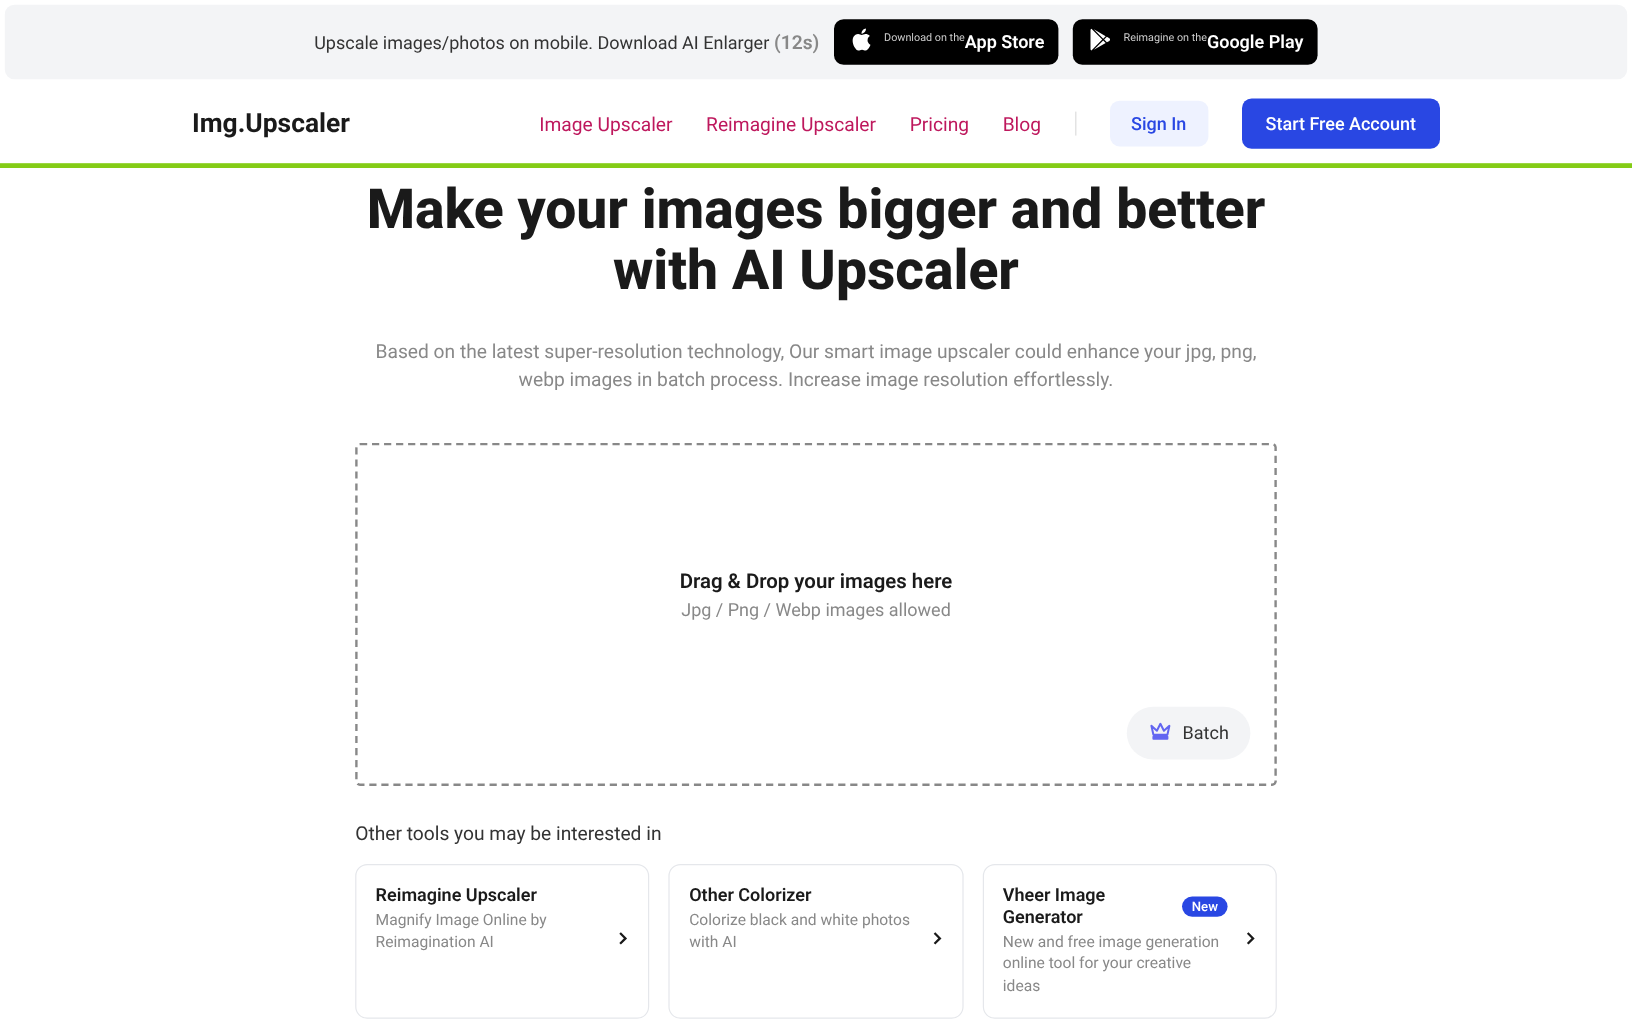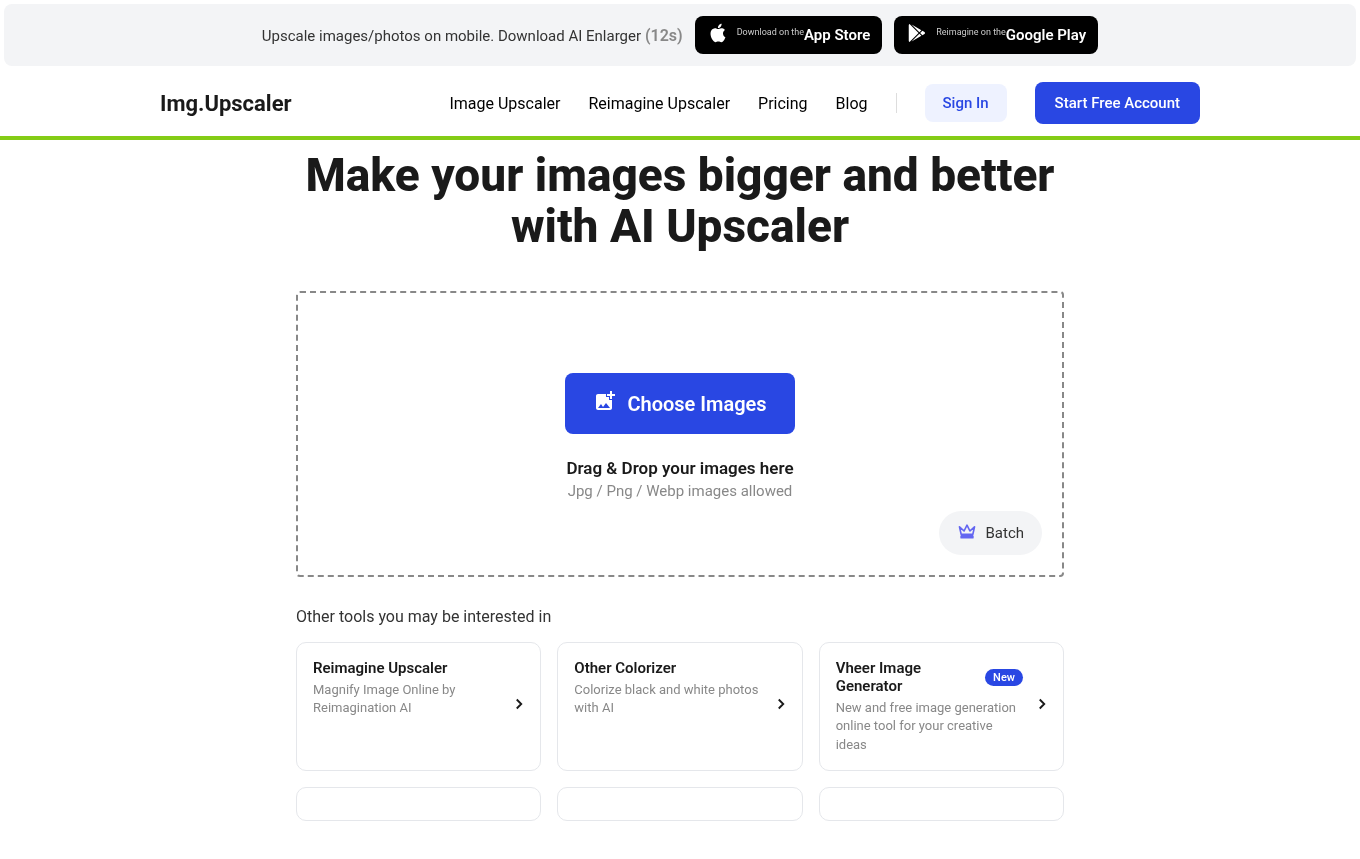--- a/index.html
+++ b/index.html
@@ -70,21 +70,21 @@
       font-size: 22px;
       font-weight: 700;
     }
     .nav {
       display: flex;
       align-items: center;
       gap: 28px;
     }
     .nav-link {
       font-size: 16px;
-      color: #000000;
+      color: #be185d;
       text-decoration: none;
       cursor: pointer;
     }
     .nav-divider {
       width: 1px;
       height: 20px;
       background: #ddd;
     }
     .signin-btn {
       background: #eef2ff;
@@ -280,31 +280,24 @@
     <a class="nav-link">Pricing</a>
     <a class="nav-link">Blog</a>
     <span class="nav-divider"></span>
     <button class="signin-btn">Sign In</button>
     <button class="cta-btn">Start Free Account</button>
   </nav>
 </header>
 
 <section class="hero">
   <h1 class="hero-title">Make your images bigger and better with AI Upscaler</h1>
+  <p class="hero-desc">Based on the latest super-resolution technology, Our smart image upscaler could enhance your jpg, png, webp images in batch process. Increase image resolution effortlessly.</p>
 </section>
 
 <div class="dropzone">
-  <button class="choose-btn">
-    <span>
-      <svg viewBox="0 0 24 24">
-          <path d="M19 7v2.99s-1.99.01-2 0V7h-3s.01-1.99 0-2h3V2h2v3h3v2h-3zm-3 4V8h-3V5H5c-1.1 0-2 .9-2 2v12c0 1.1.9 2 2 2h12c1.1 0 2-.9 2-2v-8h-3zM5 19l3-4 2 3 3-4 4 5H5z"></path>
-        </svg>
-    </span>
-    <span>Choose Images</span>
-  </button>
   <div class="drop-text">Drag &amp; Drop your images here</div>
   <div class="drop-sub">Jpg / Png / Webp images allowed</div>
   <div class="batch-pill">
     <span>
       <svg viewBox="0 0 24 24">
           <path d="M5 16L3 7l5.5 5L12 5l3.5 7L21 7l-2 9H5zm0 2h14v2H5v-2z" stroke-linejoin="round"></path>
         </svg>
     </span>
     <span>Batch</span>
   </div>

